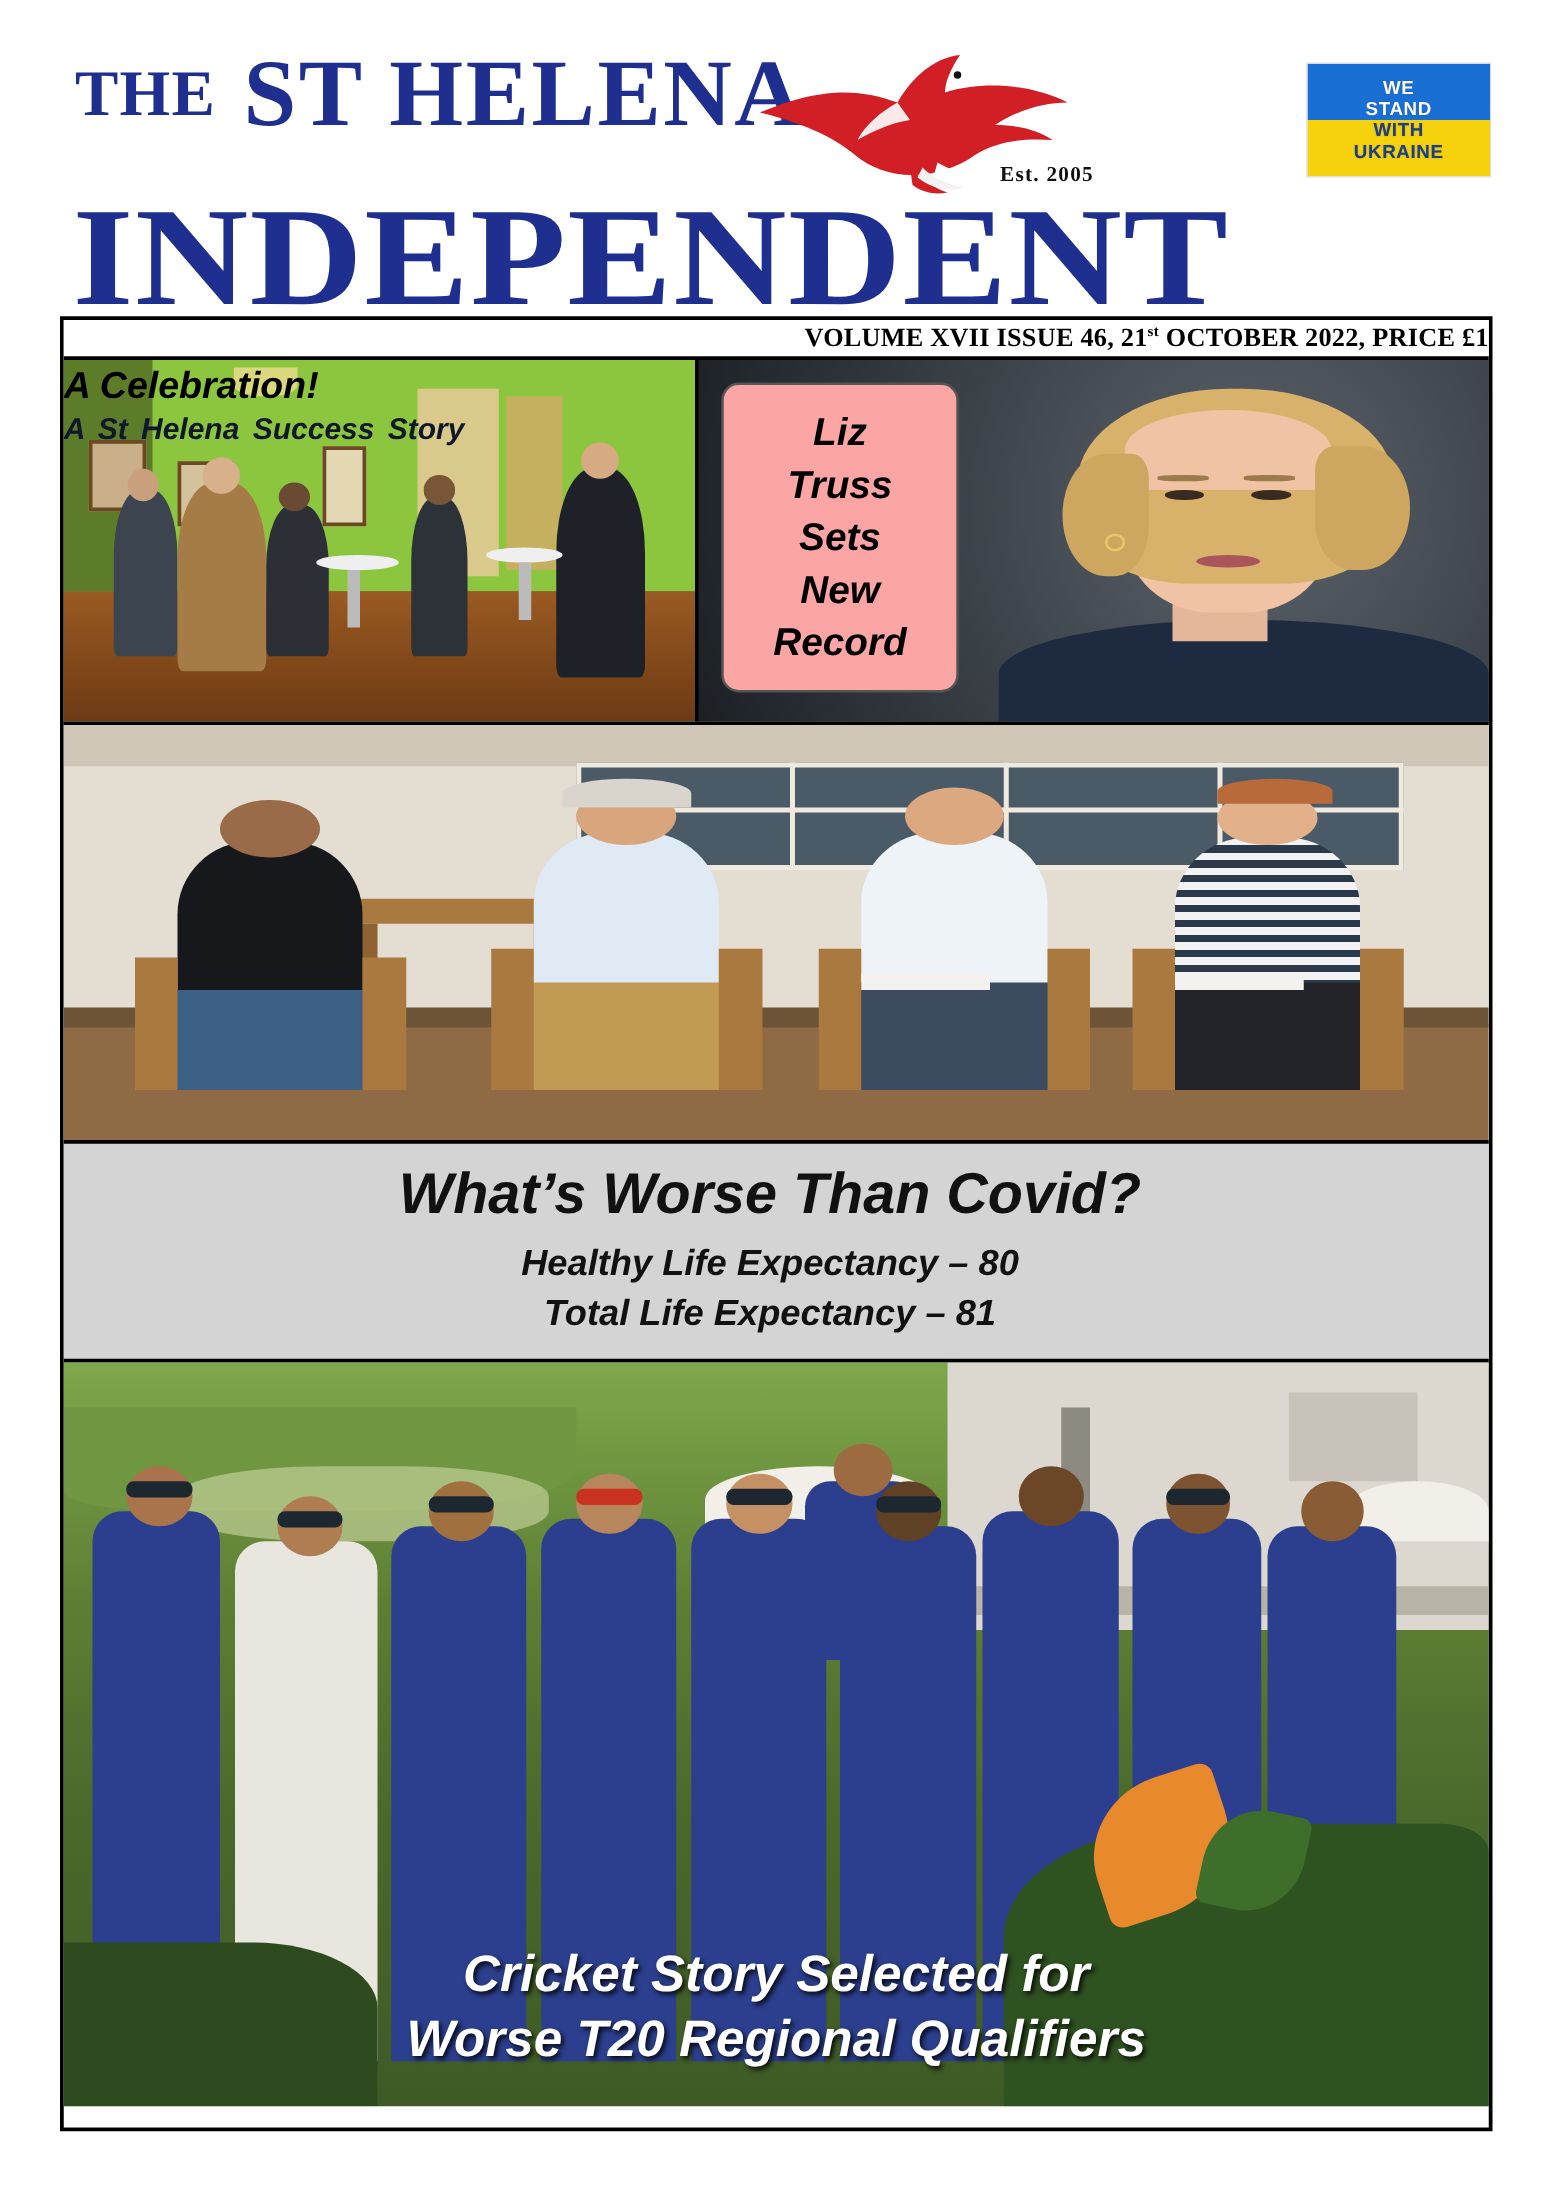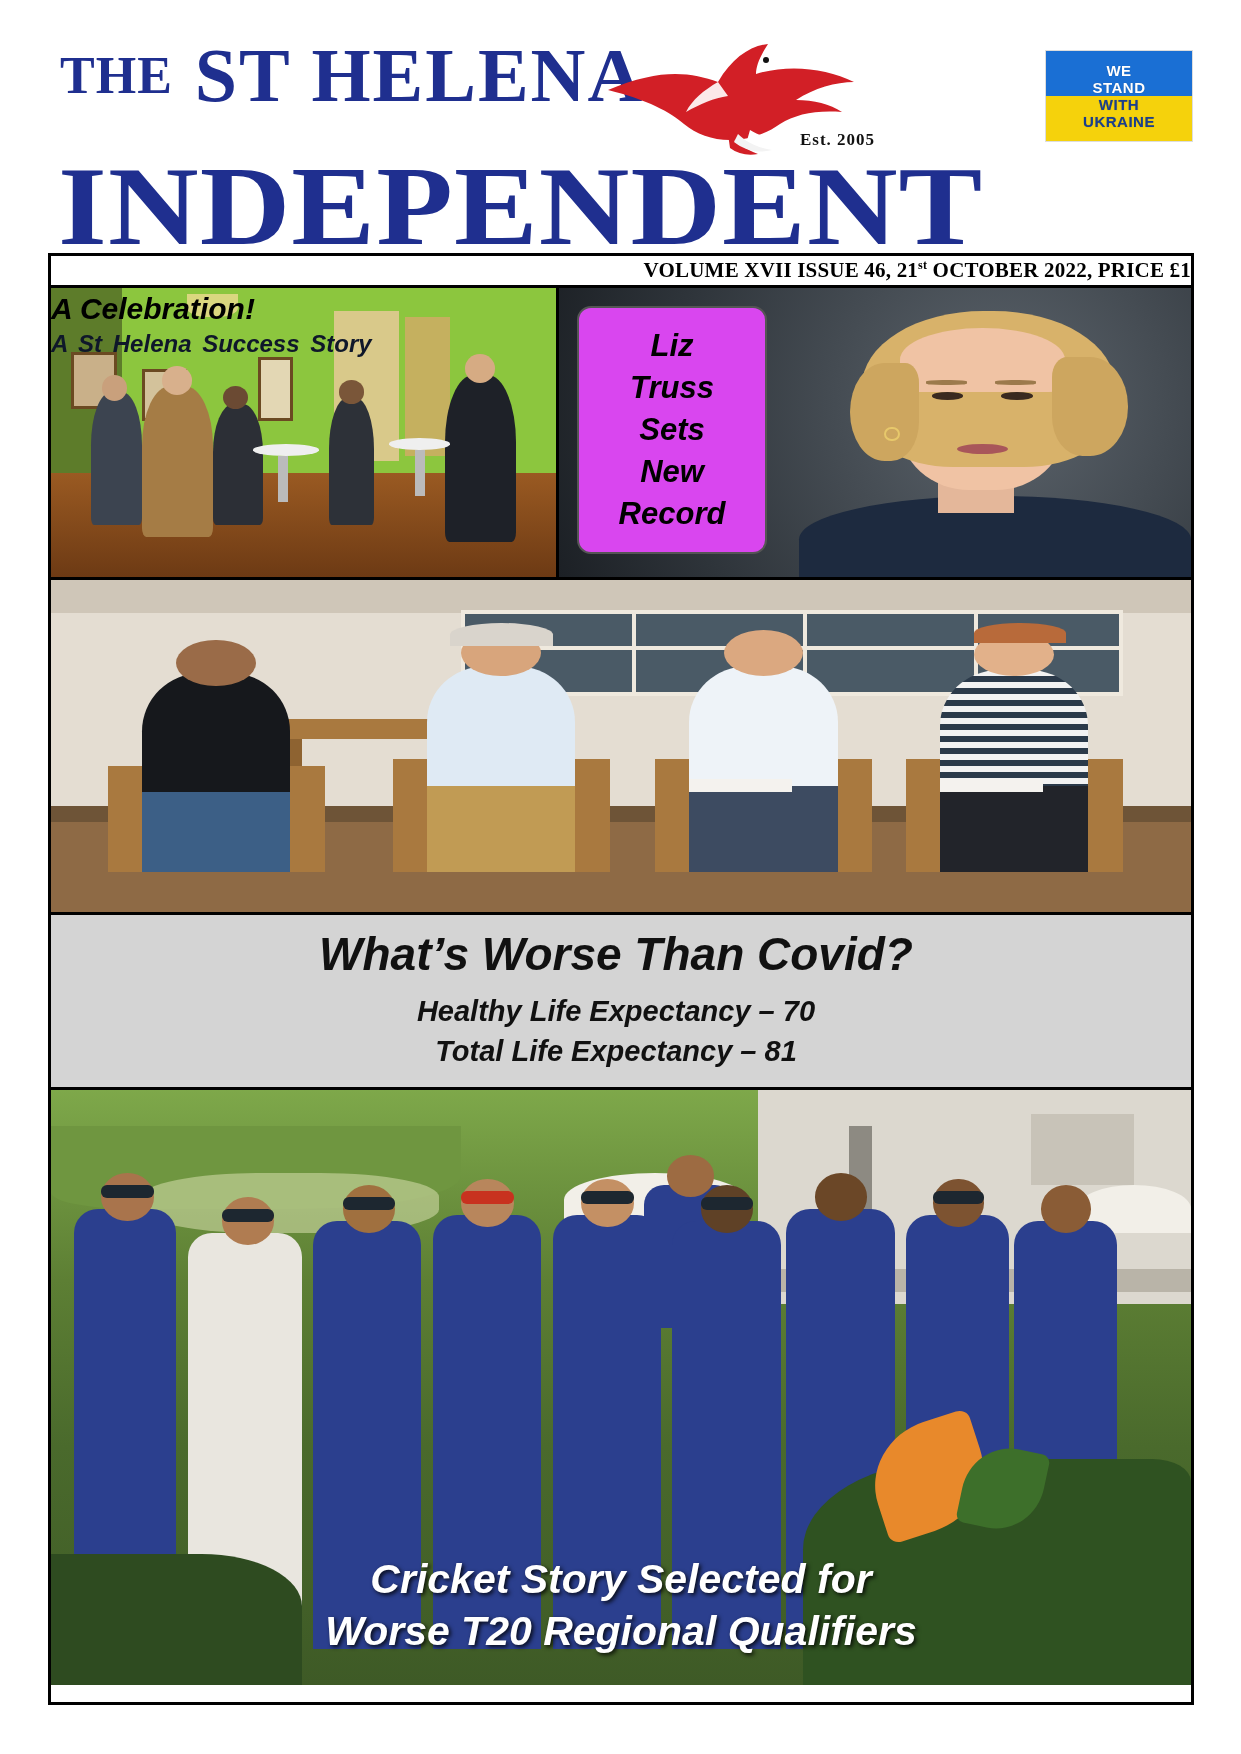--- a/index.html
+++ b/index.html
@@ -156,21 +156,21 @@
     font-style: italic;
     font-size: 24px;
     color: #0f172a;
     margin-top: 4px;
     word-spacing: 4px;
   }
   .truss-box {
     position: absolute;
     left: 18px; top: 18px;
     width: 190px; height: 248px;
-    background: #d946ef;
+    background: #fca5a5;
     border: 2px solid #555;
     border-radius: 14px;
     z-index: 6;
     display: flex;
     flex-direction: column;
     align-items: center;
     justify-content: center;
     gap: 2px;
   }
   .truss-box span {
@@ -405,21 +405,21 @@
         <div style="position:absolute;left:81%;top:13%;width:8%;height:6%;background:#b86a3a;border-radius:50% 50% 0 0;"></div>
         <div style="position:absolute;left:76%;top:62%;width:17%;height:26%;background:#22242a;border-radius:10px;"></div>
         <div style="position:absolute;left:75%;top:54%;width:3%;height:34%;background:#a9793f;"></div>
         <div style="position:absolute;left:91%;top:54%;width:3%;height:34%;background:#a9793f;"></div>
         <div style="position:absolute;left:78%;top:60%;width:9%;height:4%;background:#f4f2ee;"></div>
       </div>
     </div>
 
     <div class="headline-box">
       <div class="headline-main">What’s Worse Than Covid?</div>
-      <div class="headline-sub">Healthy Life Expectancy – 70</div>
+      <div class="headline-sub">Healthy Life Expectancy – 80</div>
       <div class="headline-sub">Total Life Expectancy – 81</div>
     </div>
 
     <div class="photo-cricket">
       <div class="scene">
         <div style="position:absolute;inset:0;background:linear-gradient(#7ea84a 0%,#5d7f34 32%,#4a6a2c 60%,#3e5a26 100%);"></div>
 
         <div style="position:absolute;left:62%;top:0;width:38%;height:36%;background:#dcd8cf;"></div>
         <div style="position:absolute;left:62%;top:30%;width:38%;height:4%;background:#b9b4a8;"></div>
         <div style="position:absolute;left:70%;top:6%;width:2%;height:30%;background:#8d8a82;"></div>

